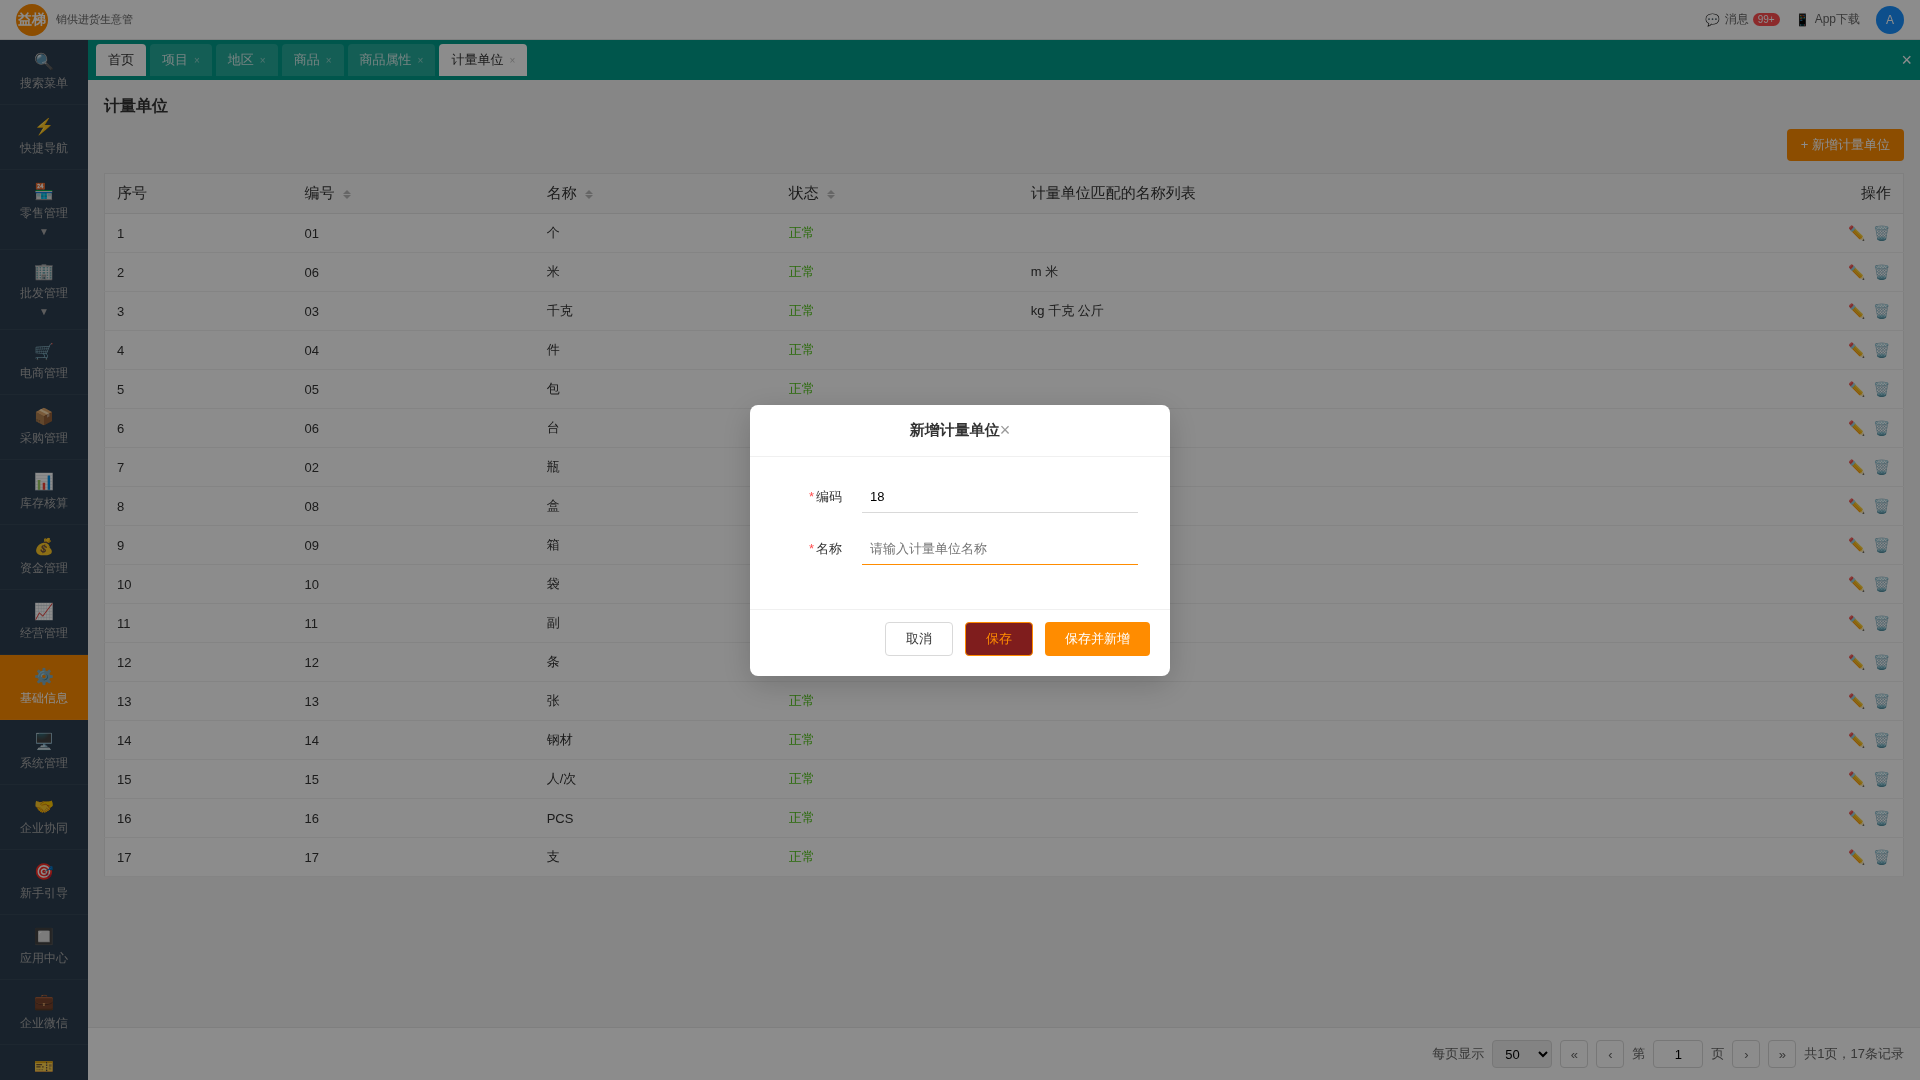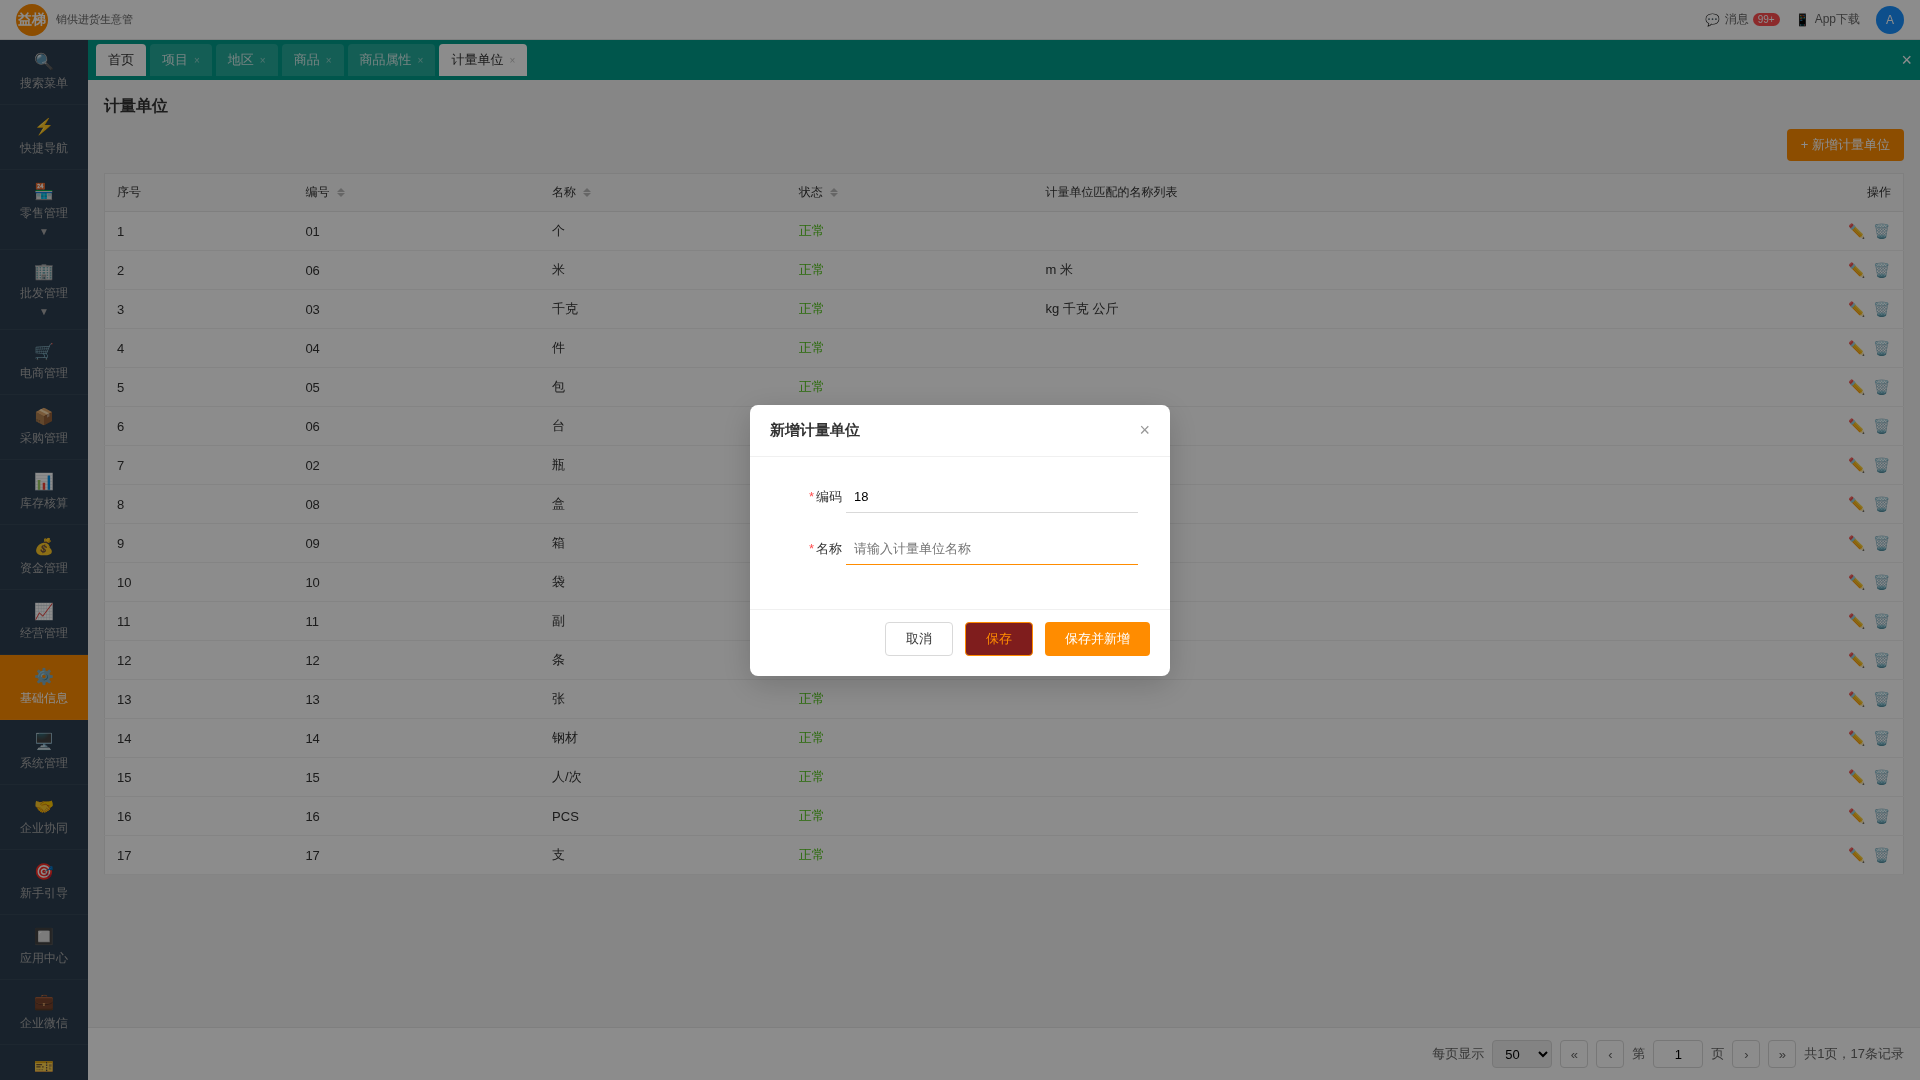--- a/index.html
+++ b/index.html
@@ -33,46 +33,46 @@
     
     .page-content { flex: 1; padding: 16px; overflow-y: auto; background: #f5f5f5; }
     .page-title { font-size: 16px; font-weight: bold; color: #333; margin-bottom: 12px; }
 
     
     .toolbar { display: flex; justify-content: flex-end; margin-bottom: 12px; }
     .btn-primary { background: #ff8c00; color: #fff; border: none; padding: 7px 14px; border-radius: 4px; cursor: pointer; font-size: 13px; }
 
     
     .data-table { width: 100%; border-collapse: collapse; background: #fff; border: 1px solid #e8e8e8; }
-    .data-table th { background: #fafafa; padding: 10px 12px; text-align: left; font-weight: 500; border-bottom: 1px solid #e8e8e8; font-size: 12px; color: #333; white-space: nowrap; }
+    .data-table th { background: #fafafa; padding: 10px 12px; text-align: left; font-weight: 500; border-bottom: 1px solid #e8e8e8; font-size: 15px; color: #333; white-space: nowrap; }
     .data-table td { padding: 10px 12px; border-bottom: 1px solid #f0f0f0; font-size: 13px; }
     .status-normal { color: #52c41a; text-align: right; }
     .action-btns { display: flex; gap: 8px; }
     .action-btn { cursor: pointer; color: #666; font-size: 14px; }
     .sort-icon { display: inline-flex; flex-direction: column; gap: 1px; margin-left: 4px; cursor: pointer; vertical-align: middle; }
     .sort-icon span { width: 0; height: 0; border-left: 4px solid transparent; border-right: 4px solid transparent; }
     .sort-up { border-bottom: 4px solid #bbb; }
     .sort-down { border-top: 4px solid #bbb; }
 
     
     .pagination { display: flex; align-items: center; justify-content: flex-end; padding: 12px 16px; gap: 8px; font-size: 13px; color: #666; background: #fff; border-top: 1px solid #e8e8e8; }
     .page-btn { width: 28px; height: 28px; border: 1px solid #d9d9d9; border-radius: 4px; display: flex; align-items: center; justify-content: center; cursor: pointer; background: #fff; }
     .page-input { width: 50px; height: 28px; border: 1px solid #d9d9d9; border-radius: 4px; text-align: center; font-size: 13px; }
     .page-select { height: 28px; border: 1px solid #d9d9d9; border-radius: 4px; padding: 0 8px; font-size: 13px; }
 
     
     .overlay { position: fixed; top: 0; left: 0; right: 0; bottom: 0; background: rgba(0,0,0,0.45); z-index: 100; display: flex; align-items: center; justify-content: center; }
 
     
     .modal { background: #fff; border-radius: 8px; width: 420px; box-shadow: 0 8px 32px rgba(0,0,0,0.18); }
-    .modal-header { padding: 16px 20px; border-bottom: 1px solid #f0f0f0; display: flex; align-items: center; justify-content: space-between; }
+    .modal-header { padding: 16px 20px; border-bottom: 1px solid #f0f0f0; display: flex; align-items: center; justify-content: center; }
     .modal-title { font-size: 15px; font-weight: bold; color: #333; }
     .modal-close { cursor: pointer; color: #999; font-size: 18px; line-height: 1; }
     .modal-body { padding: 24px 32px; }
-    .form-item { display: flex; align-items: center; margin-bottom: 20px; gap: 4px; }
+    .form-item { display: flex; align-items: center; margin-bottom: 20px; gap: 20px; }
     .form-label { width: 60px; text-align: right; font-size: 13px; color: #333; flex-shrink: 0; }
     .form-label .required { color: #ff4d4f; margin-right: 2px; }
     .form-input { flex: 1; height: 32px; border: none; border-bottom: 1px solid #d9d9d9; padding: 4px 8px; font-size: 13px; outline: none; }
     .form-input.active { border-bottom-color: #ff8c00; }
     .modal-footer { padding: 12px 20px 20px; display: flex; justify-content: flex-end; gap: 12px; border-top: 1px solid #f0f0f0; }
     .btn-cancel { background: #fff; color: #333; border: 1px solid #d9d9d9; padding: 7px 20px; border-radius: 4px; cursor: pointer; font-size: 13px; }
     .btn-save { background: #7f1d1d; color: #ff8c00; border: 1px solid #ff8c00; padding: 7px 20px; border-radius: 4px; cursor: pointer; font-size: 13px; }
     .btn-save-new { background: #ff8c00; color: #fff; border: none; padding: 7px 20px; border-radius: 4px; cursor: pointer; font-size: 13px; }
 
     

